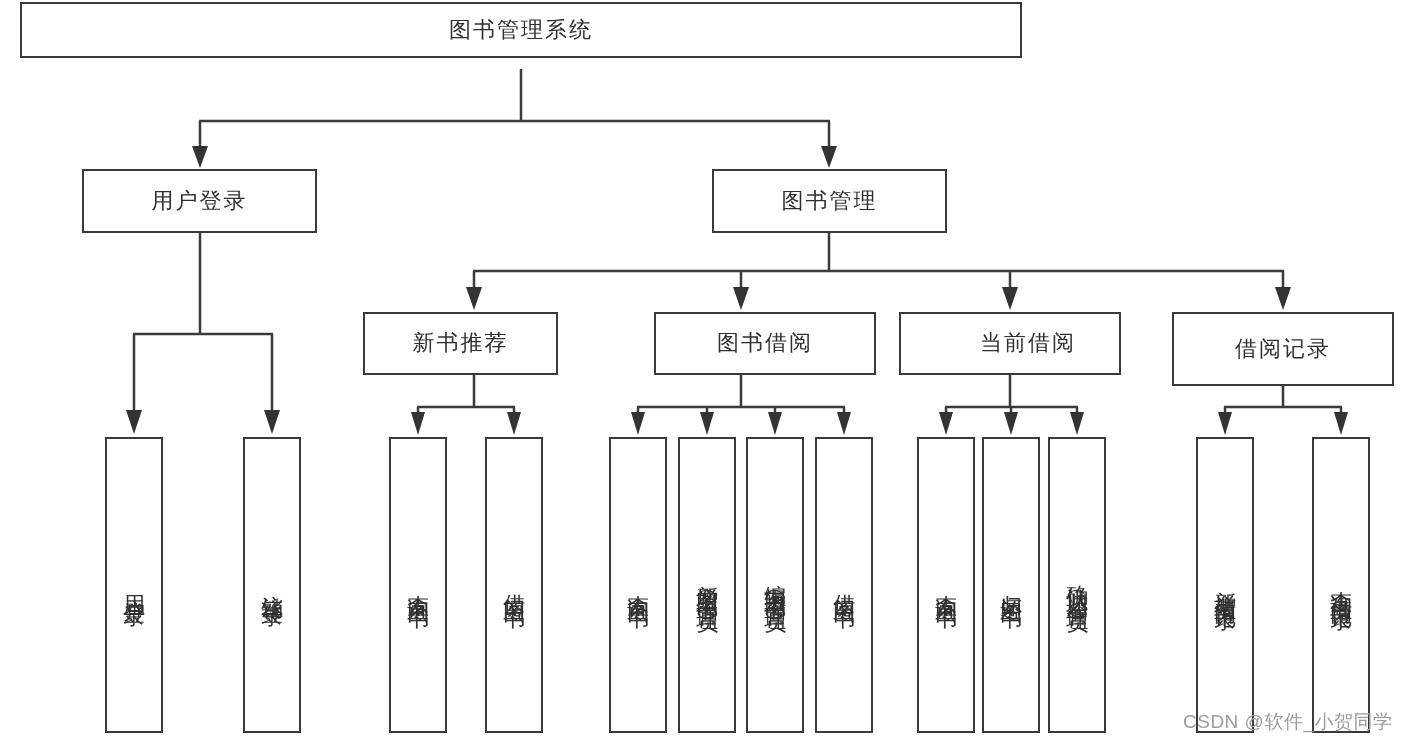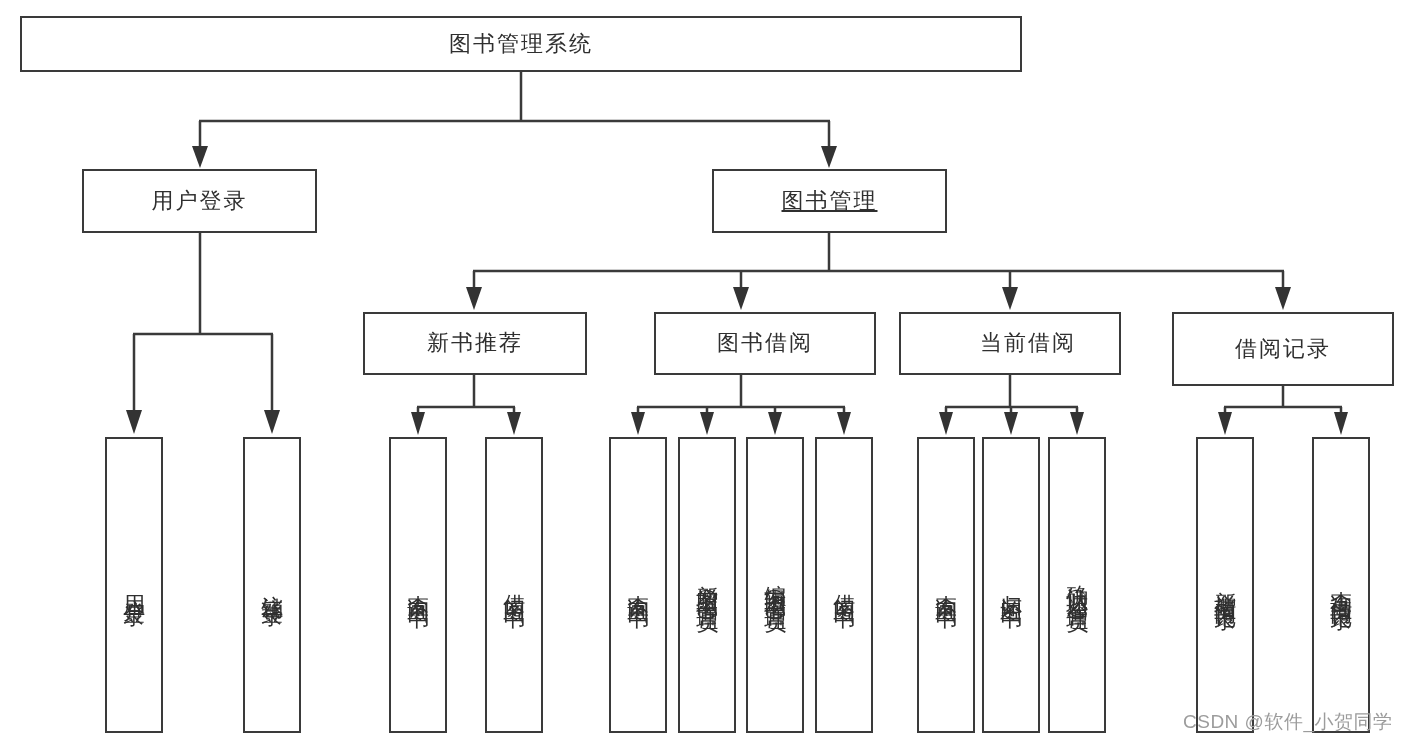--- a/index.html
+++ b/index.html
@@ -105,32 +105,32 @@
       <polygon points="1070,412 1084,412 1077,435"></polygon>
     </g>
 
     <g>
       <path d="M1283 375 V407 M1224 407 H1342 M1225 407 V414 M1341 407 V414"></path>
       <polygon points="1218,412 1232,412 1225,435"></polygon>
       <polygon points="1334,412 1348,412 1341,435"></polygon>
     </g>
   </svg>
 
-  <div class="box" style="left:20px; top:16px; width:1002px; height:56px;">
+  <div class="box" style="left:20px; top:2px; width:1002px; height:56px;">
     <span>图书管理系统</span>
   </div>
 
   <div class="box" style="left:82px; top:169px; width:235px; height:64px;">
     <span>用户登录</span>
   </div>
-  <div class="box" style="left:712px; top:169px; width:235px; height:64px;text-decoration:underline;">
+  <div class="box" style="left:712px; top:169px; width:235px; height:64px;">
     <span>图书管理</span>
   </div>
 
-  <div class="box" style="left:363px; top:312px; width:224px; height:63px;">
+  <div class="box" style="left:363px; top:312px; width:195px; height:63px;">
     <span>新书推荐</span>
   </div>
   <div class="box" style="left:654px; top:312px; width:222px; height:63px;">
     <span>图书借阅</span>
   </div>
   <div class="box" style="left:899px; top:312px; width:222px; height:63px;padding-left:36px;">
     <span>当前借阅</span>
   </div>
   <div class="box" style="left:1172px; top:312px; width:222px; height:74px;">
     <span>借阅记录</span>

